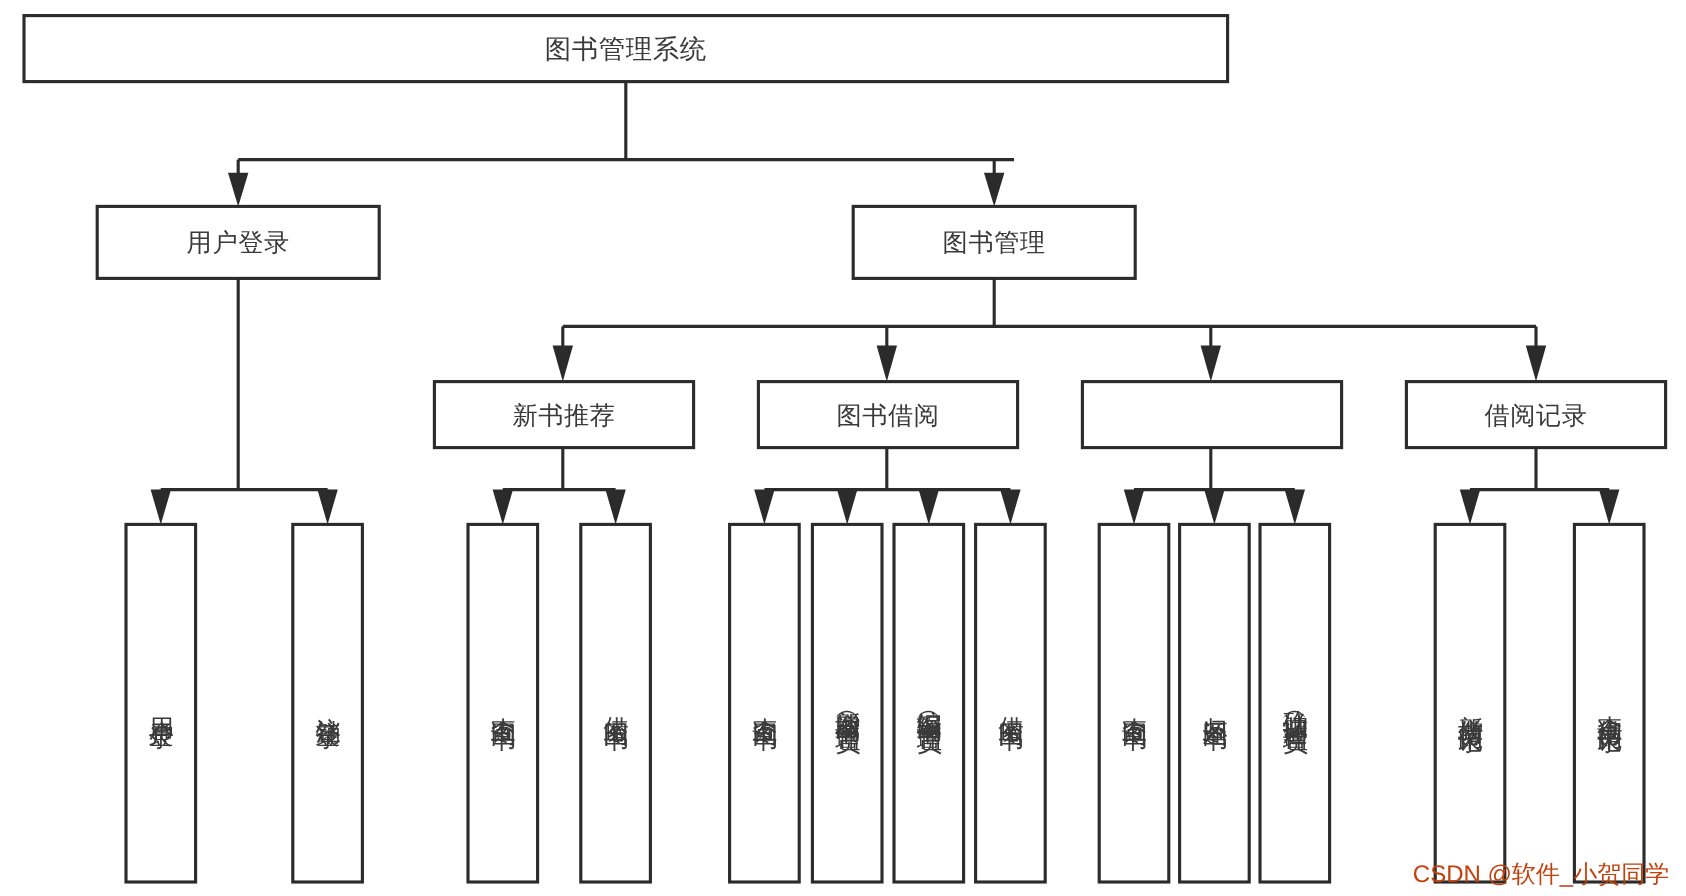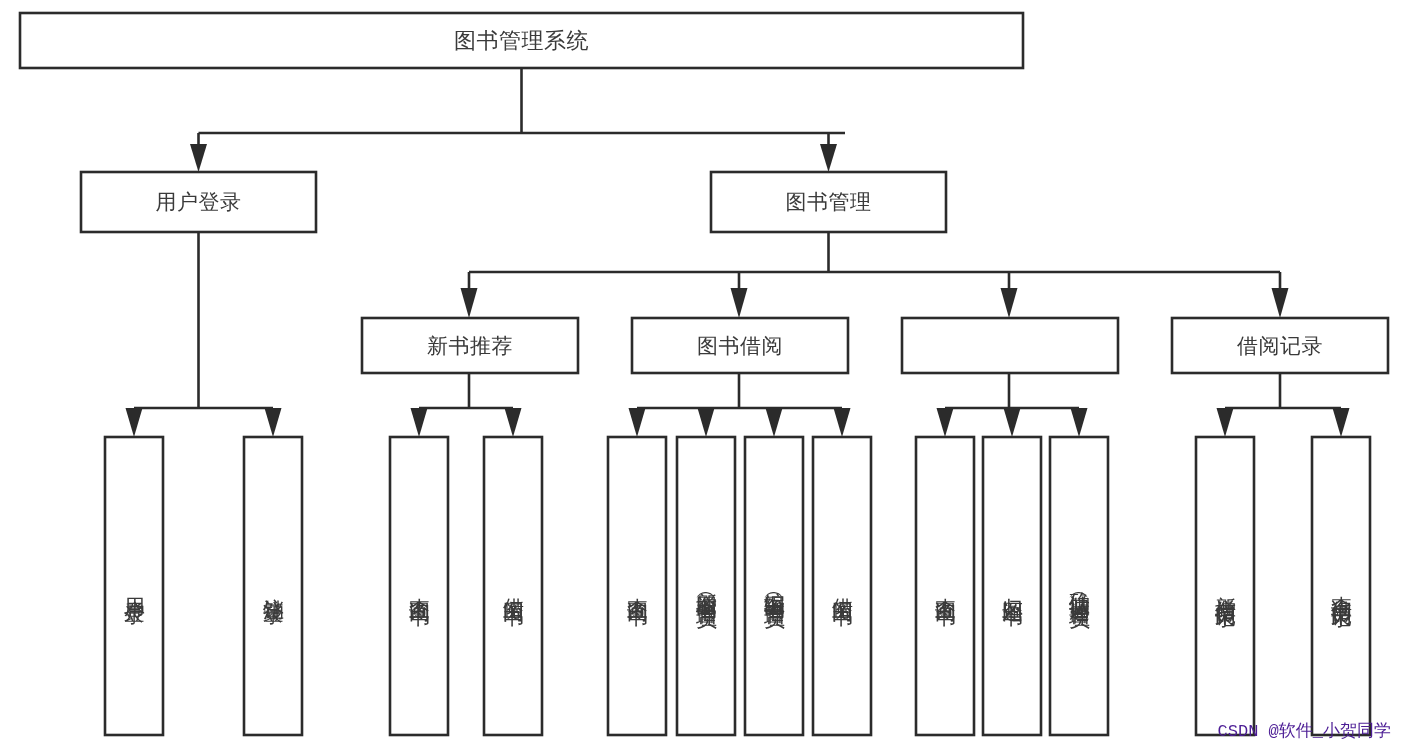--- a/index.html
+++ b/index.html
@@ -73,23 +73,23 @@
     white-space: nowrap;
     letter-spacing: 0.5px;
   }
   .root-label-text {
     font-size: 22px;
   }
   #watermark {
     position: absolute;
     right: 14px;
     bottom: 5px;
-    font-family: Liberation Mono, monospace;
-    font-size: 17px;
-    color: #4c1d95;
+    font-family: Liberation Sans, sans-serif;
+    font-size: 20px;
+    color: #c2410c;
     white-space: nowrap;
     pointer-events: none;
   }
 </style>
 </head>
 <body>
 
 <div id="diagram-root">
 
   <svg id="flow-svg" viewBox="0 0 1405 747" xmlns="http://www.w3.org/2000/svg">

